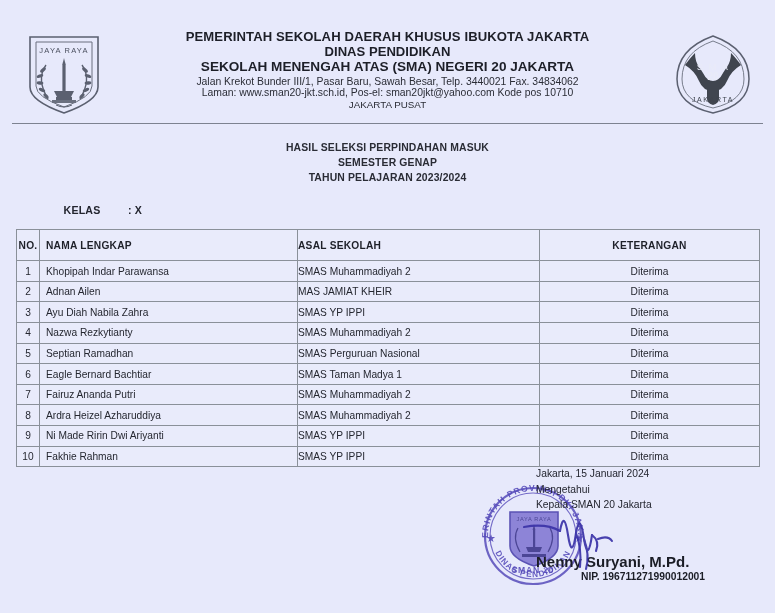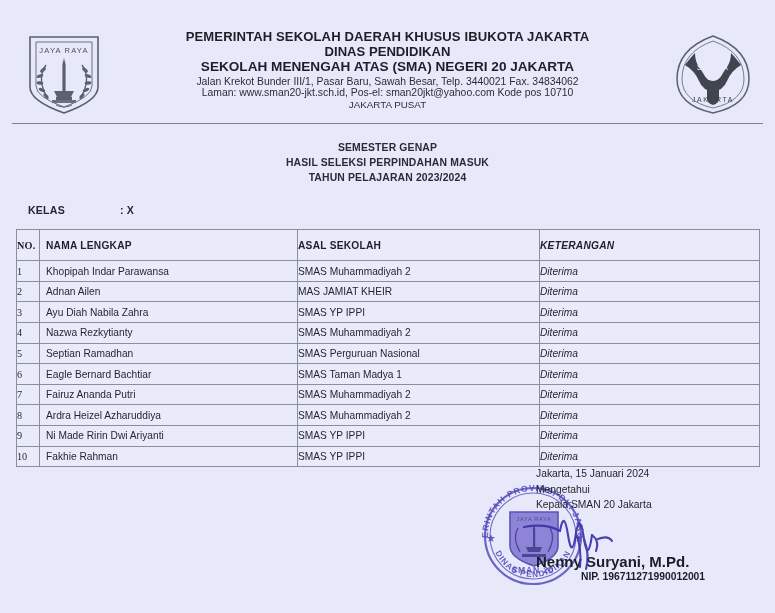--- a/index.html
+++ b/index.html
@@ -75,25 +75,26 @@
   .doc-title div {
     font-size: 10.4px;
     font-weight: bold;
     color: #2a2c35;
     letter-spacing: 0.15px;
   }
 
   
   .kelas-row {
     margin-top: 19px;
-    padding-left: 28px;
+    padding-left: 36px;
     font-size: 10.6px;
     font-weight: bold;
     color: #23252f;
     display: flex;
+    text-align: center;
   }
   .kelas-label { width: 92px; letter-spacing: 0.2px; }
   .kelas-value { letter-spacing: 0.2px; }
 
   
   .table-wrap {
     margin: 13px 16px 0 16px;
   }
   table {
     width: 743px;
@@ -110,24 +111,24 @@
     color: #1e2029;
     letter-spacing: 0.25px;
     background: #e9ebfb;
   }
   td {
     height: 20.6px;
     font-size: 10.2px;
     color: #252730;
     background: #e9ebfb;
   }
-  .c-no   { width: 23px;  text-align: left; font-family: Liberation Serif, serif; }
+  .c-no   { width: 23px;  text-align: center; }
   .c-name { width: 258px; text-align: left; padding-left: 6px; }
   .c-sch  { width: 242px; text-align: left; }
-  .c-ket  { width: 220px; text-align: left; font-style: italic; }
+  .c-ket  { width: 220px; text-align: center; }
 
   
   .sign-block {
     position: absolute;
     left: 536px;
     top: 466px;
     font-size: 10.3px;
     line-height: 15.5px;
     color: #23252f;
     z-index: 3;
@@ -224,22 +225,22 @@
       <text x="44" y="39" font-family="Liberation Sans, sans-serif" font-size="9.5" fill="#e9ebf8" text-anchor="middle" letter-spacing="1.4">S M A</text>
       <text x="44" y="49" font-family="Liberation Sans, sans-serif" font-size="10" fill="#e9ebf8" text-anchor="middle" font-weight="bold">20</text>
       <text x="44" y="71" font-family="Liberation Sans, sans-serif" font-size="7" fill="#3f444e" text-anchor="middle" letter-spacing="1.6">JAKARTA</text>
     </svg>
   </div>
 
   <div class="divider"></div>
 </div>
 
 <div class="doc-title">
+  <div>HASIL SELEKSI PERPINDAHAN MASUK</div>
   <div>SEMESTER GENAP</div>
-  <div>HASIL SELEKSI PERPINDAHAN MASUK</div>
   <div>TAHUN PELAJARAN 2023/2024</div>
 </div>
 
 <div class="kelas-row">
   <span class="kelas-label">KELAS</span>
   <span class="kelas-value">: X</span>
 </div>
 
 <div class="table-wrap">
   <table>

